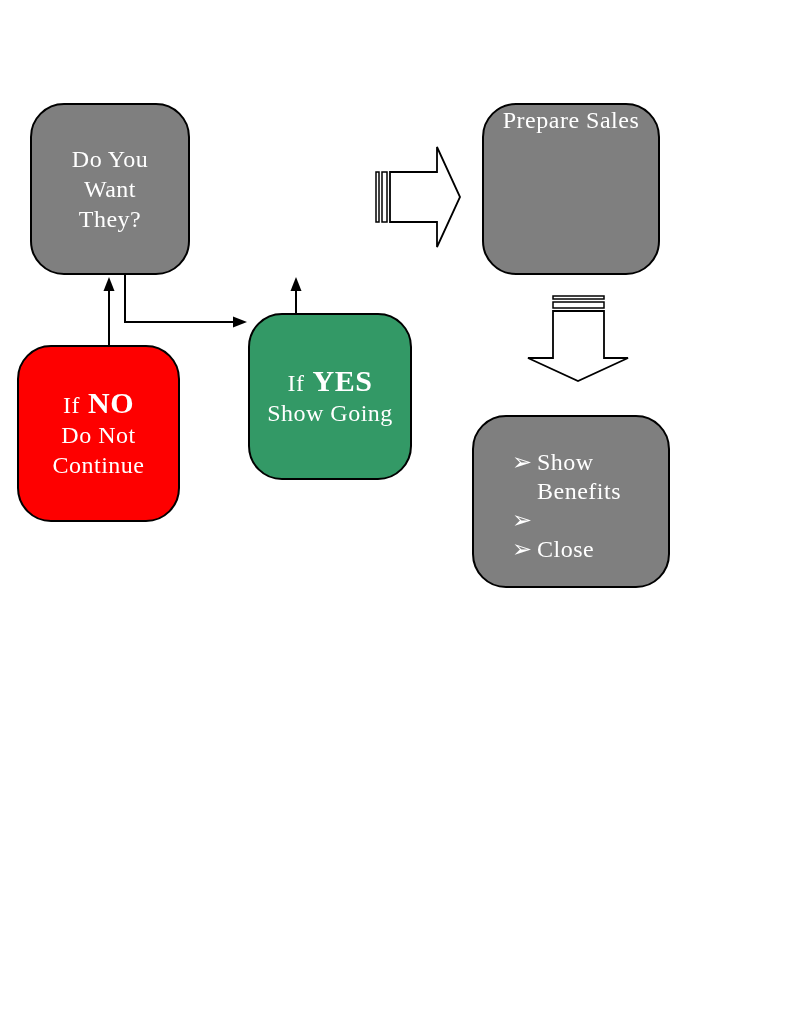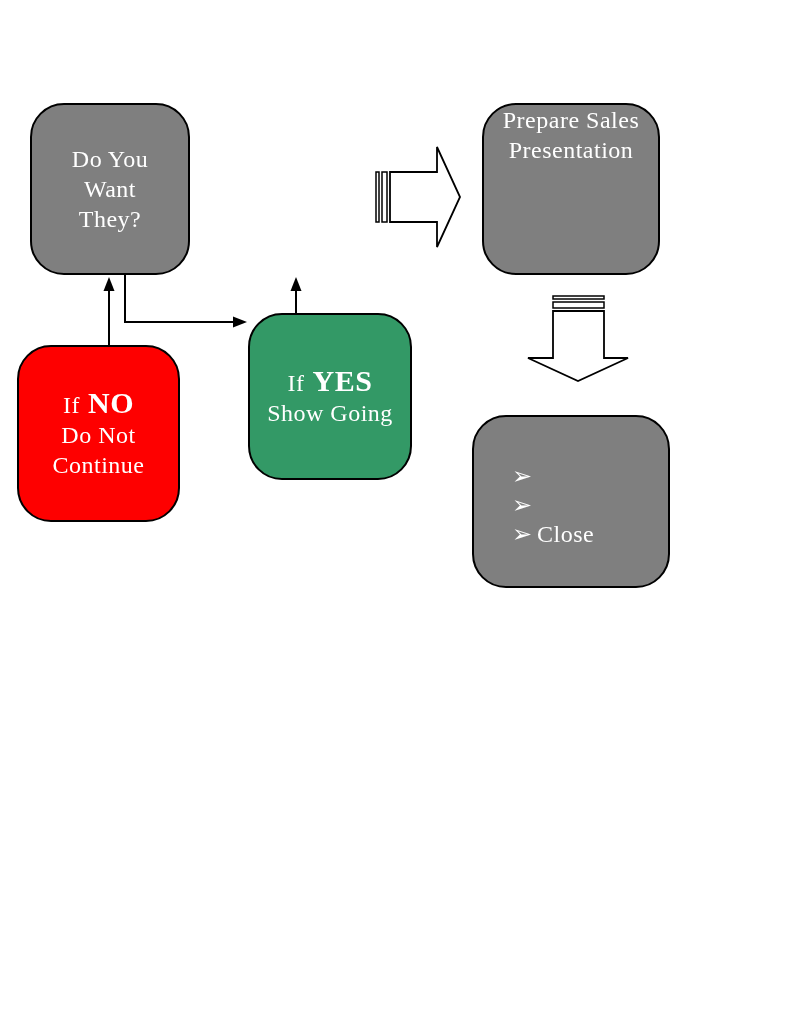--- a/index.html
+++ b/index.html
@@ -91,21 +91,20 @@
 
   <div class="node node-gray" id="node-do-you">
     <div>Do You</div>
     <div>Want</div>
     <div>They?</div>
   </div>
 
 
   <div class="node node-gray" id="node-prepare">
     <div>Prepare Sales</div>
-    <div>Presentation</div>
   </div>
 
   <div class="node node-red" id="node-if-no">
     <div class="kw-line">
       <span>If</span>
       <span class="kw">NO</span>
     </div>
     <div>Do Not</div>
     <div>Continue</div>
   </div>
@@ -115,20 +114,21 @@
       <span>If</span>
       <span class="kw">YES</span>
     </div>
     <div>Show Going</div>
   </div>
 
   <div class="node node-gray" id="node-steps">
     <ul class="steps">
       <li>
         <span class="bullet">➢</span>
+        <span class="step-text">Show Benefits</span>
       </li>
       <li>
         <span class="bullet">➢</span>
       </li>
       <li>
         <span class="bullet">➢</span>
         <span class="step-text">Close</span>
       </li>
     </ul>
   </div>

